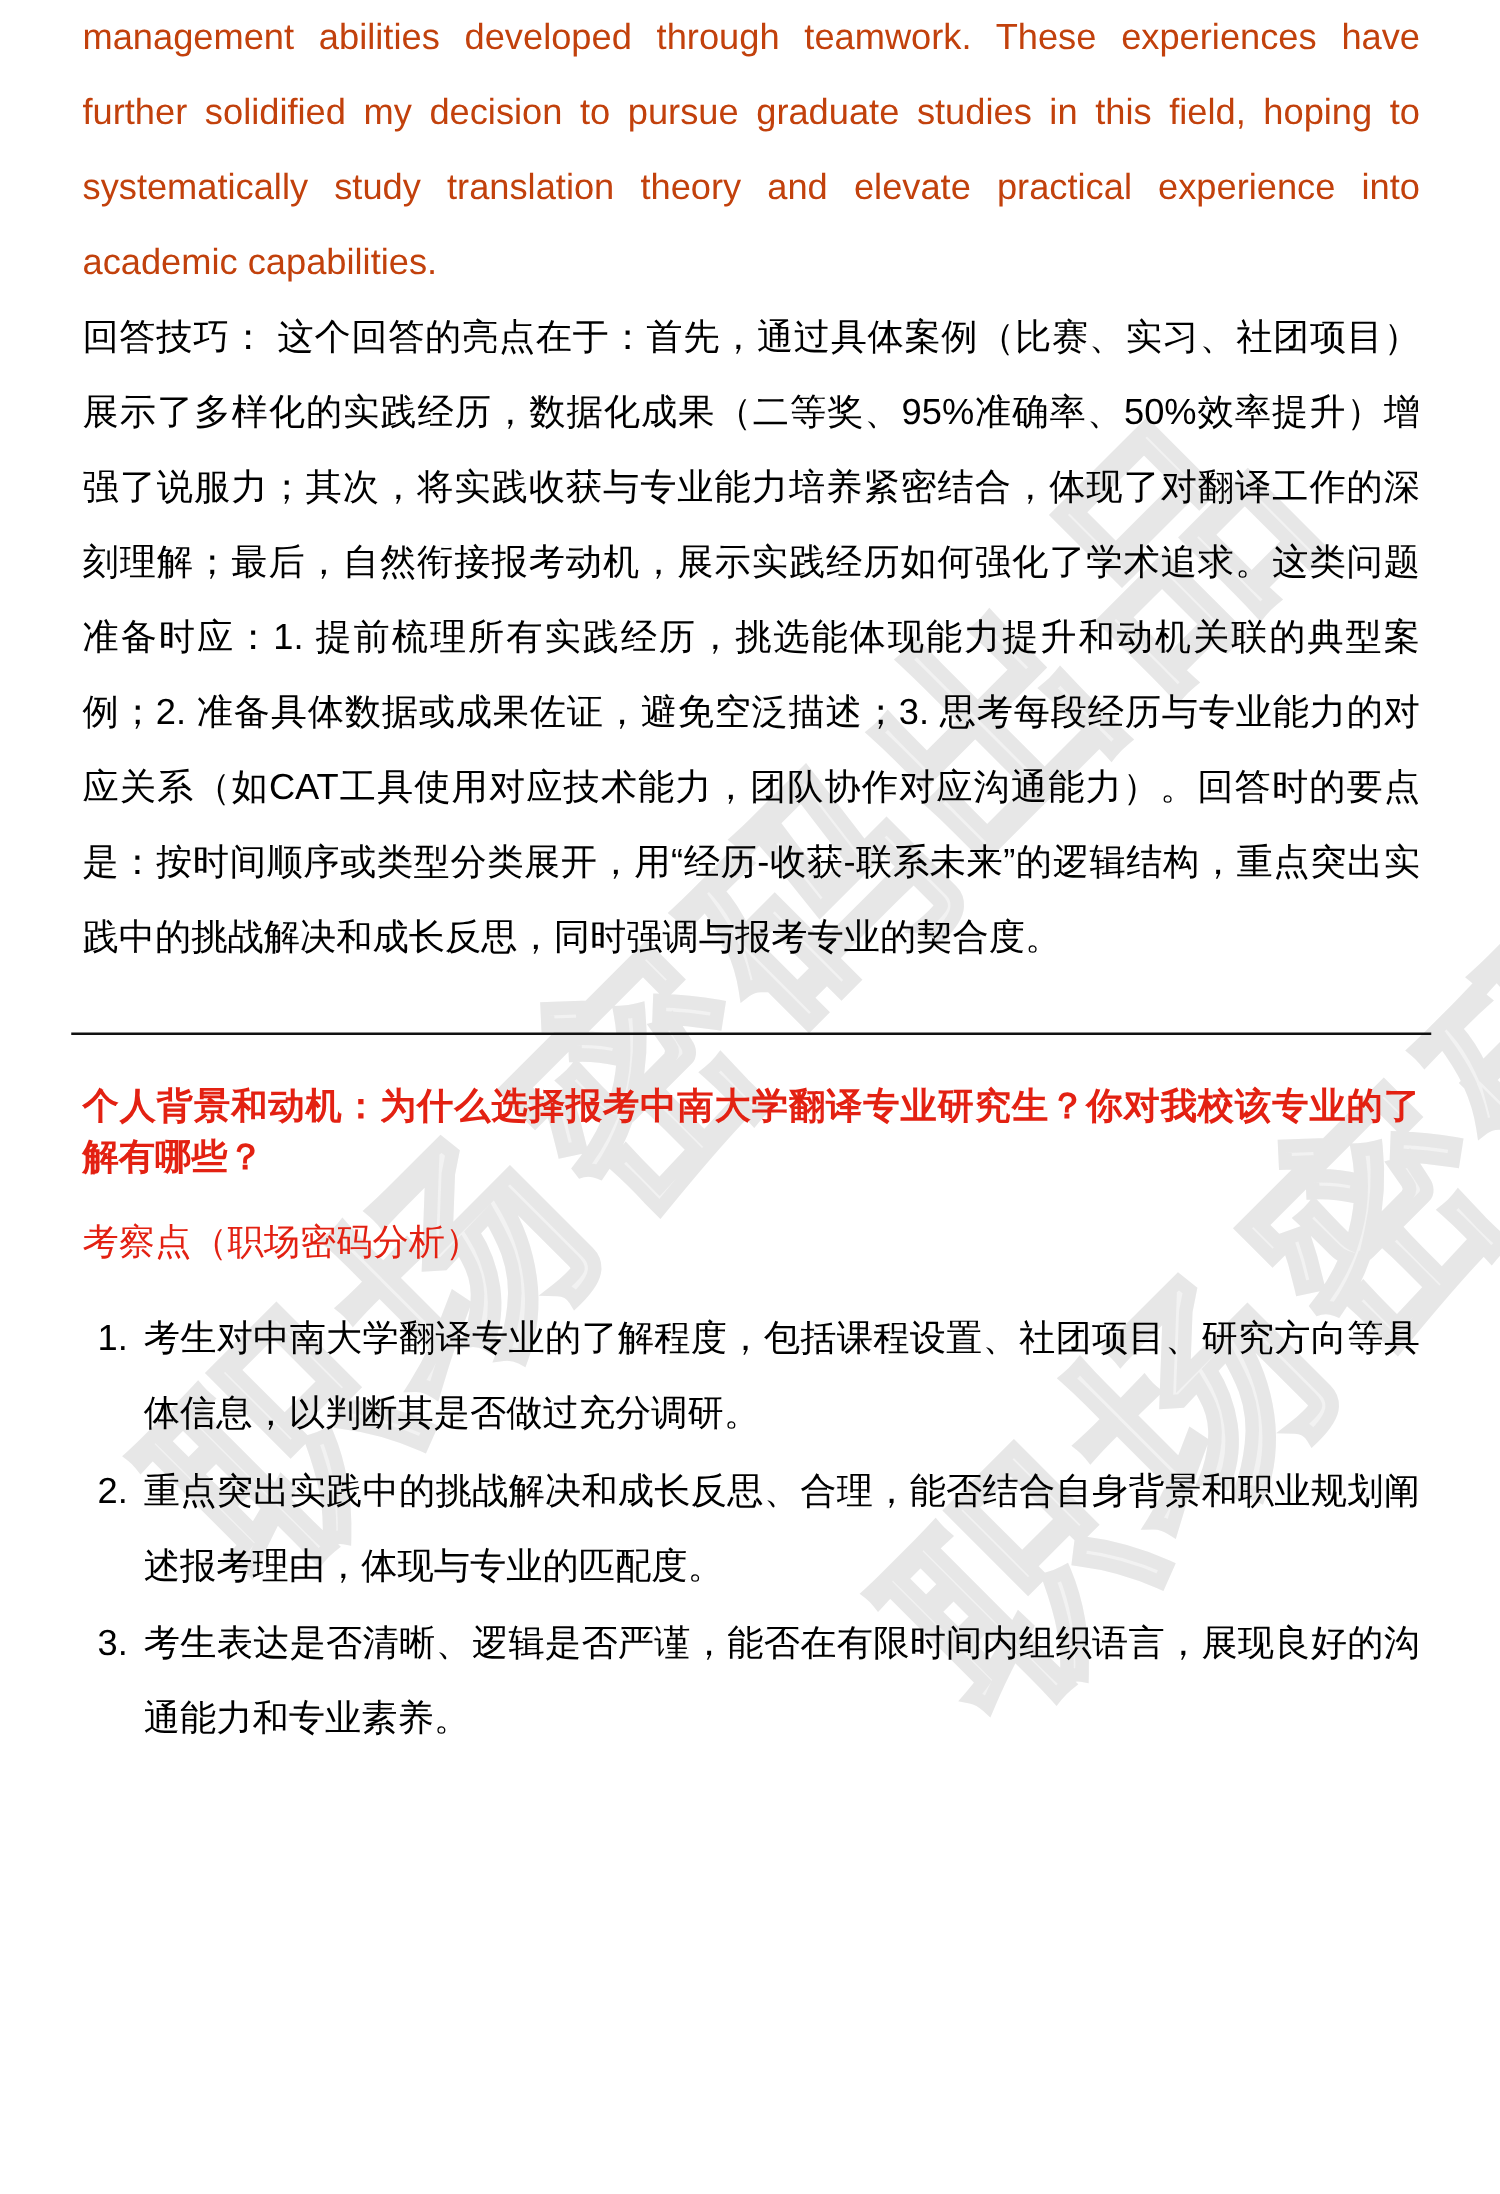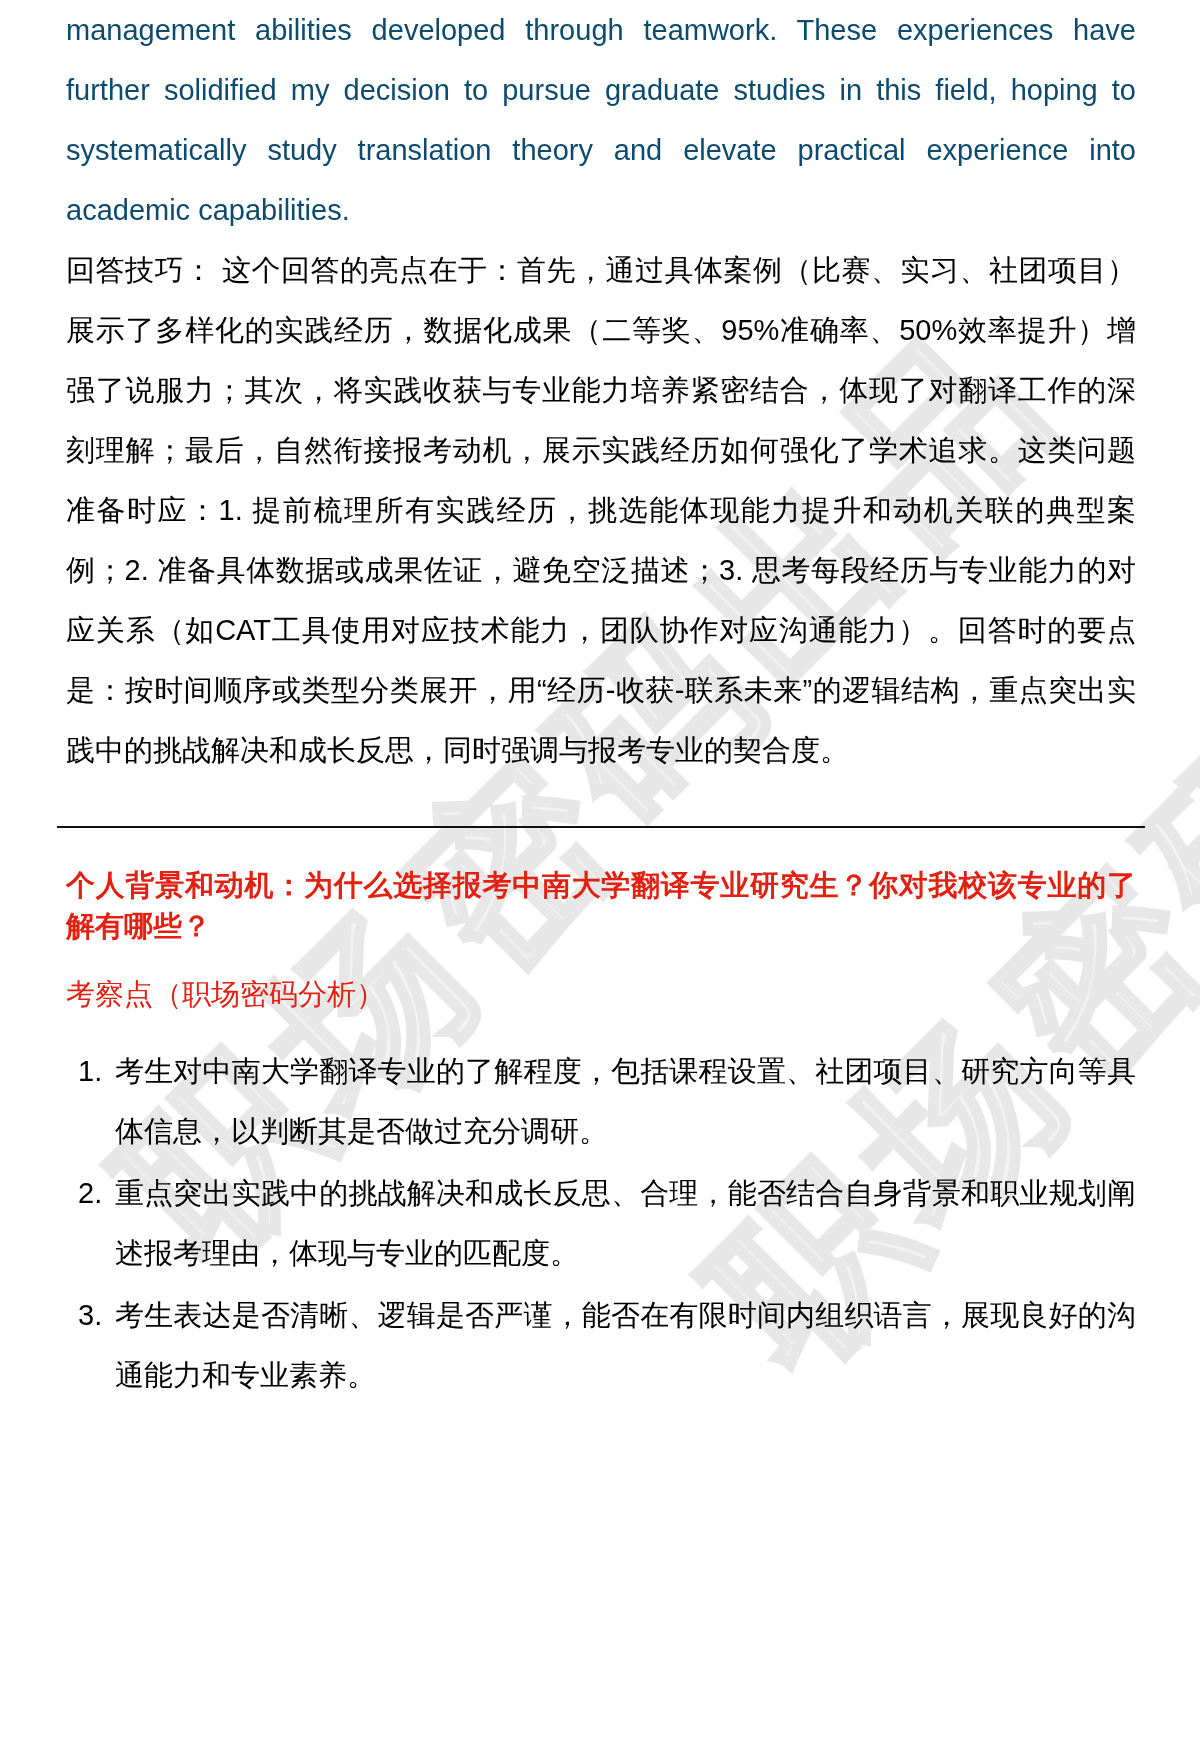--- a/index.html
+++ b/index.html
@@ -39,21 +39,21 @@
   p.body {
     font-size: 29px;
     line-height: 60px;
     margin: 0;
     text-align: justify;
   }
   .en {
     margin-top: 50px;
     font-size: 28px;
     text-align: left;
-    color: #0c4a6e;
+    color: #c2410c;
   }
   .tech { margin-top: 32px; }
   .divider {
     margin-top: 46px;
     margin-left: -9px;
     width: 1088px;
     border-top: 2px solid #111111;
   }
   .q-heading {
     margin: 37px 0 0 0;

